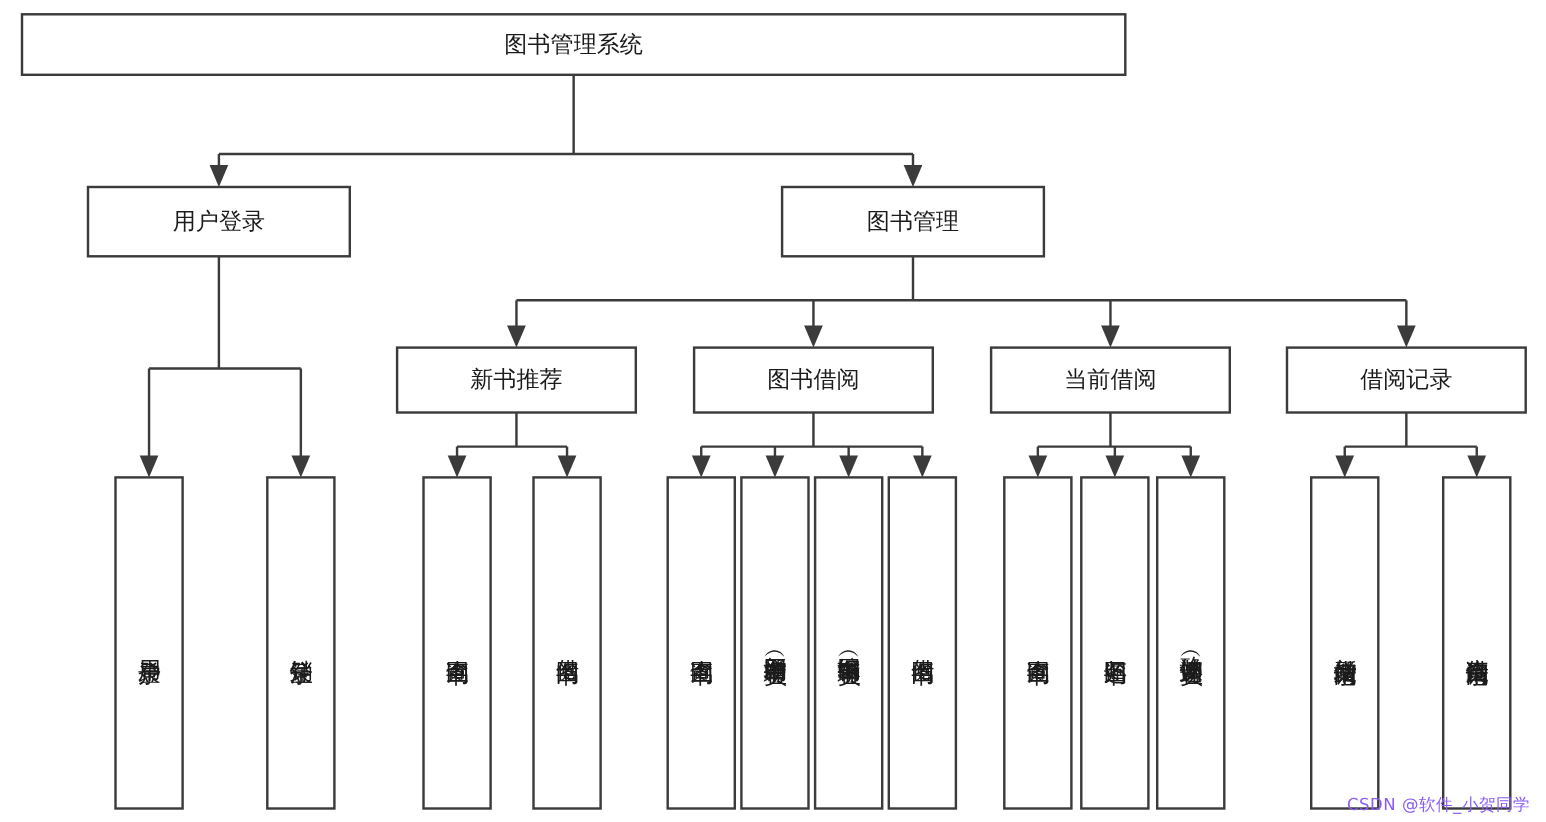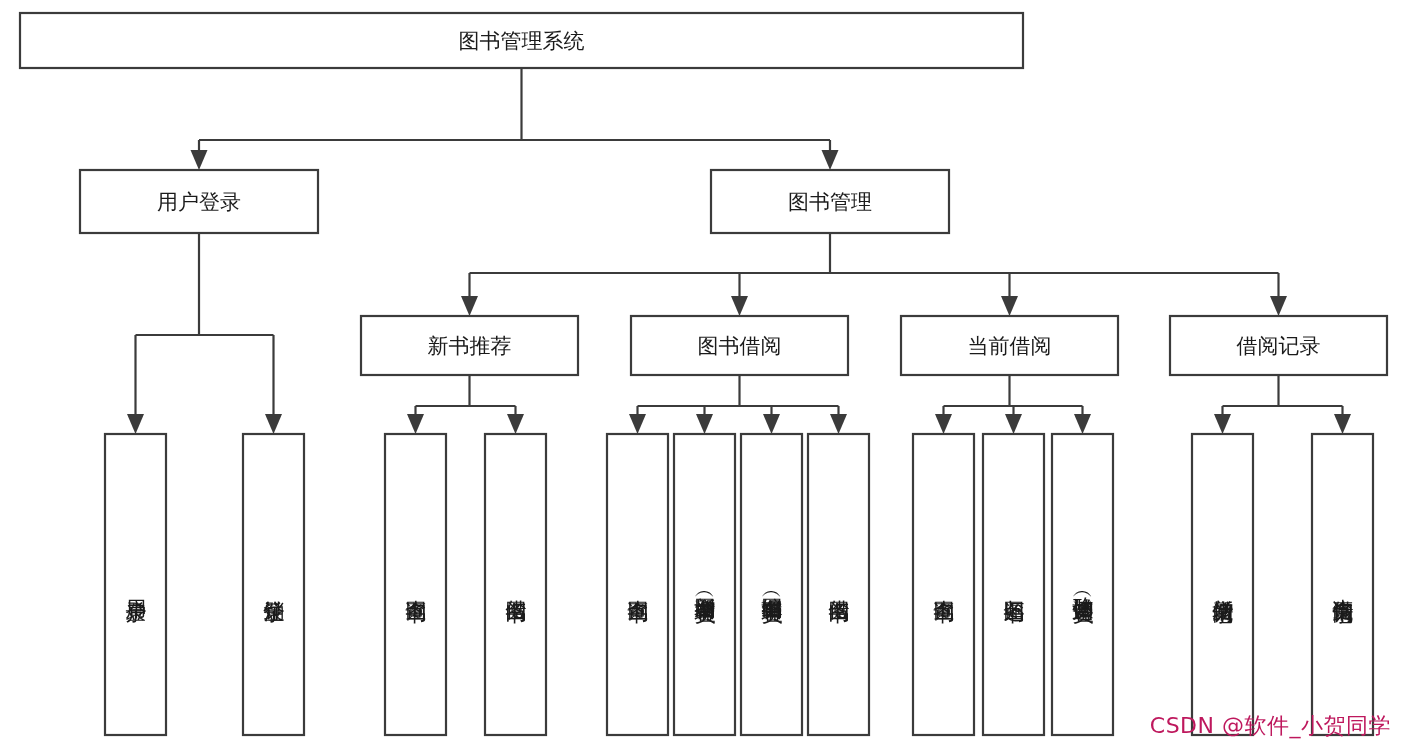--- a/index.html
+++ b/index.html
@@ -61,22 +61,22 @@
     letter-spacing: 1px;
     color: #1b1b1b;
     white-space: nowrap;
     pointer-events: none;
   }
   .watermark {
     position: absolute;
     right: 14px;
     bottom: 6px;
     font-family: "DejaVu Sans", "Liberation Sans", sans-serif;
-    font-size: 22px;
-    color: #be185d;
+    font-size: 15px;
+    color: #8b5cf6;
     letter-spacing: 0.5px;
     white-space: nowrap;
   }
 </style>
 </head>
 <body>
 
 <div id="diagram-root">
 
   <svg id="tree-svg" viewBox="0 0 1405 747">

